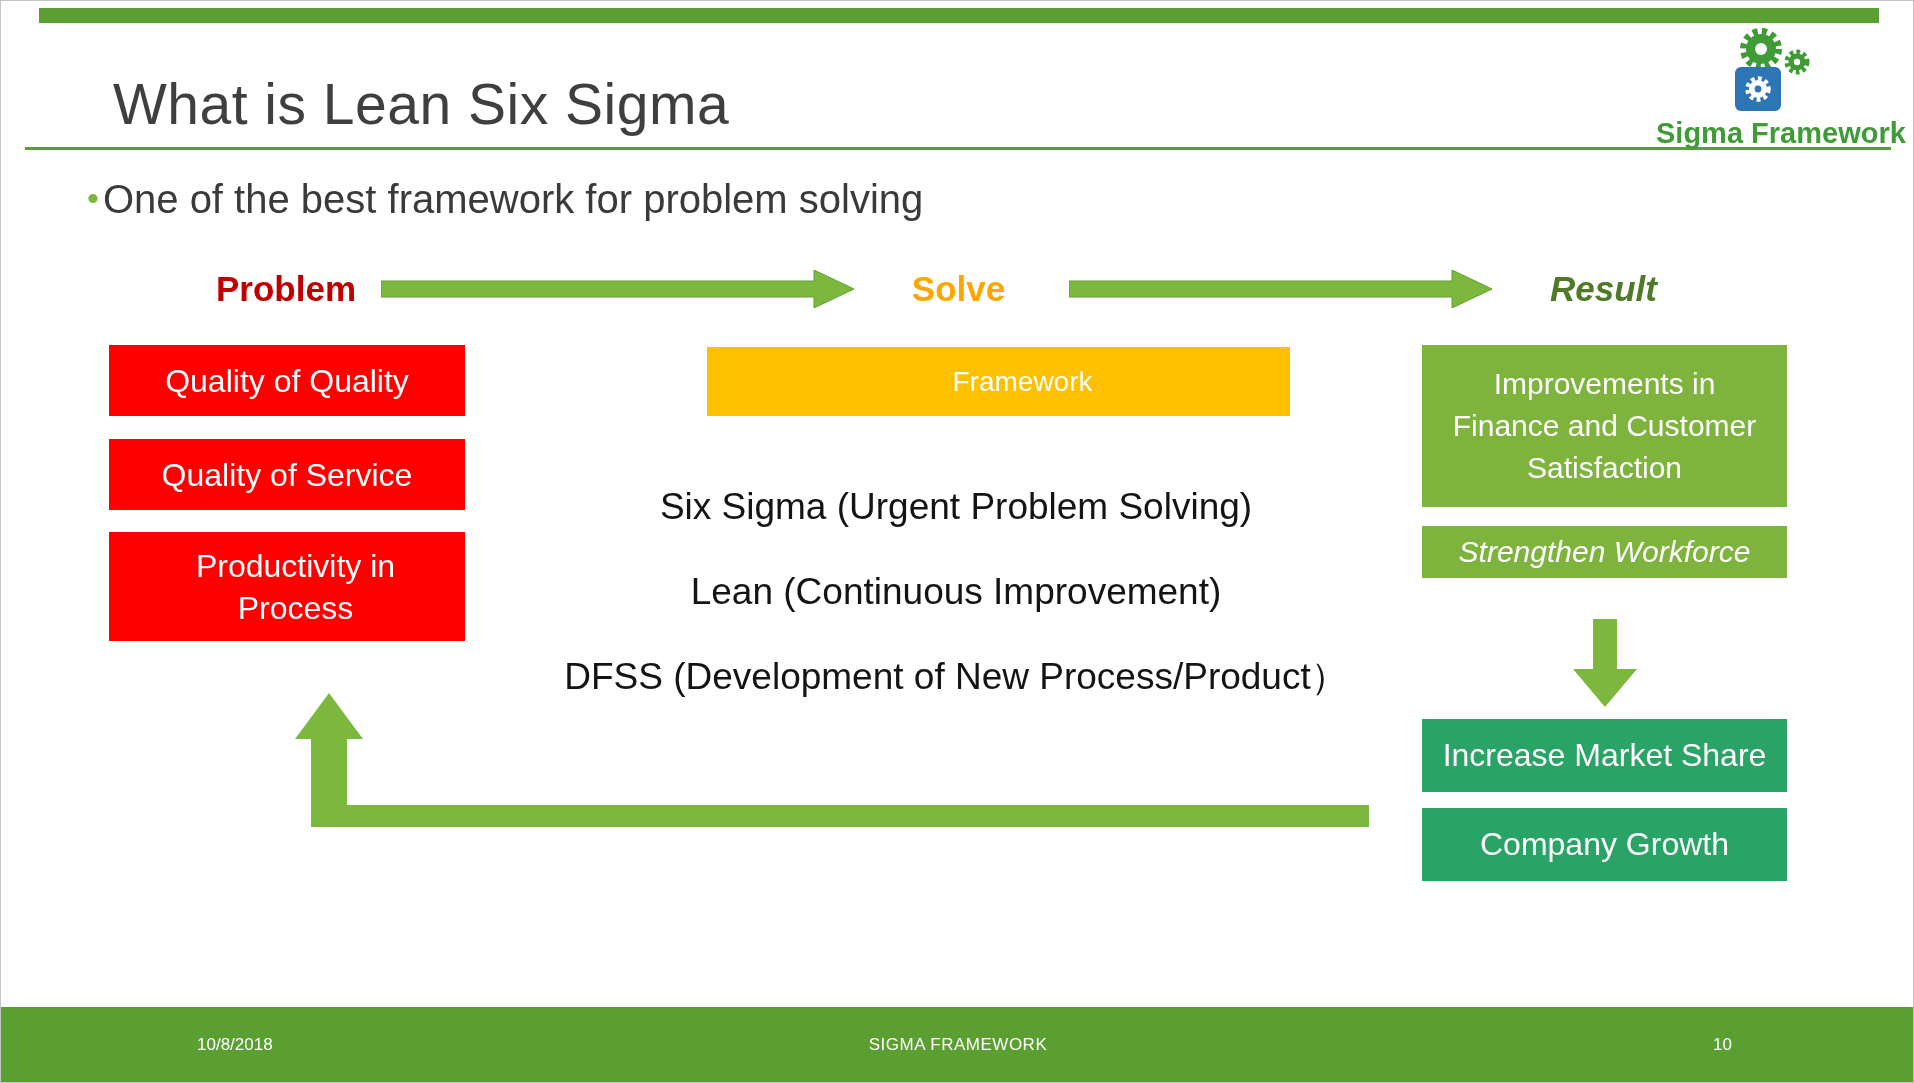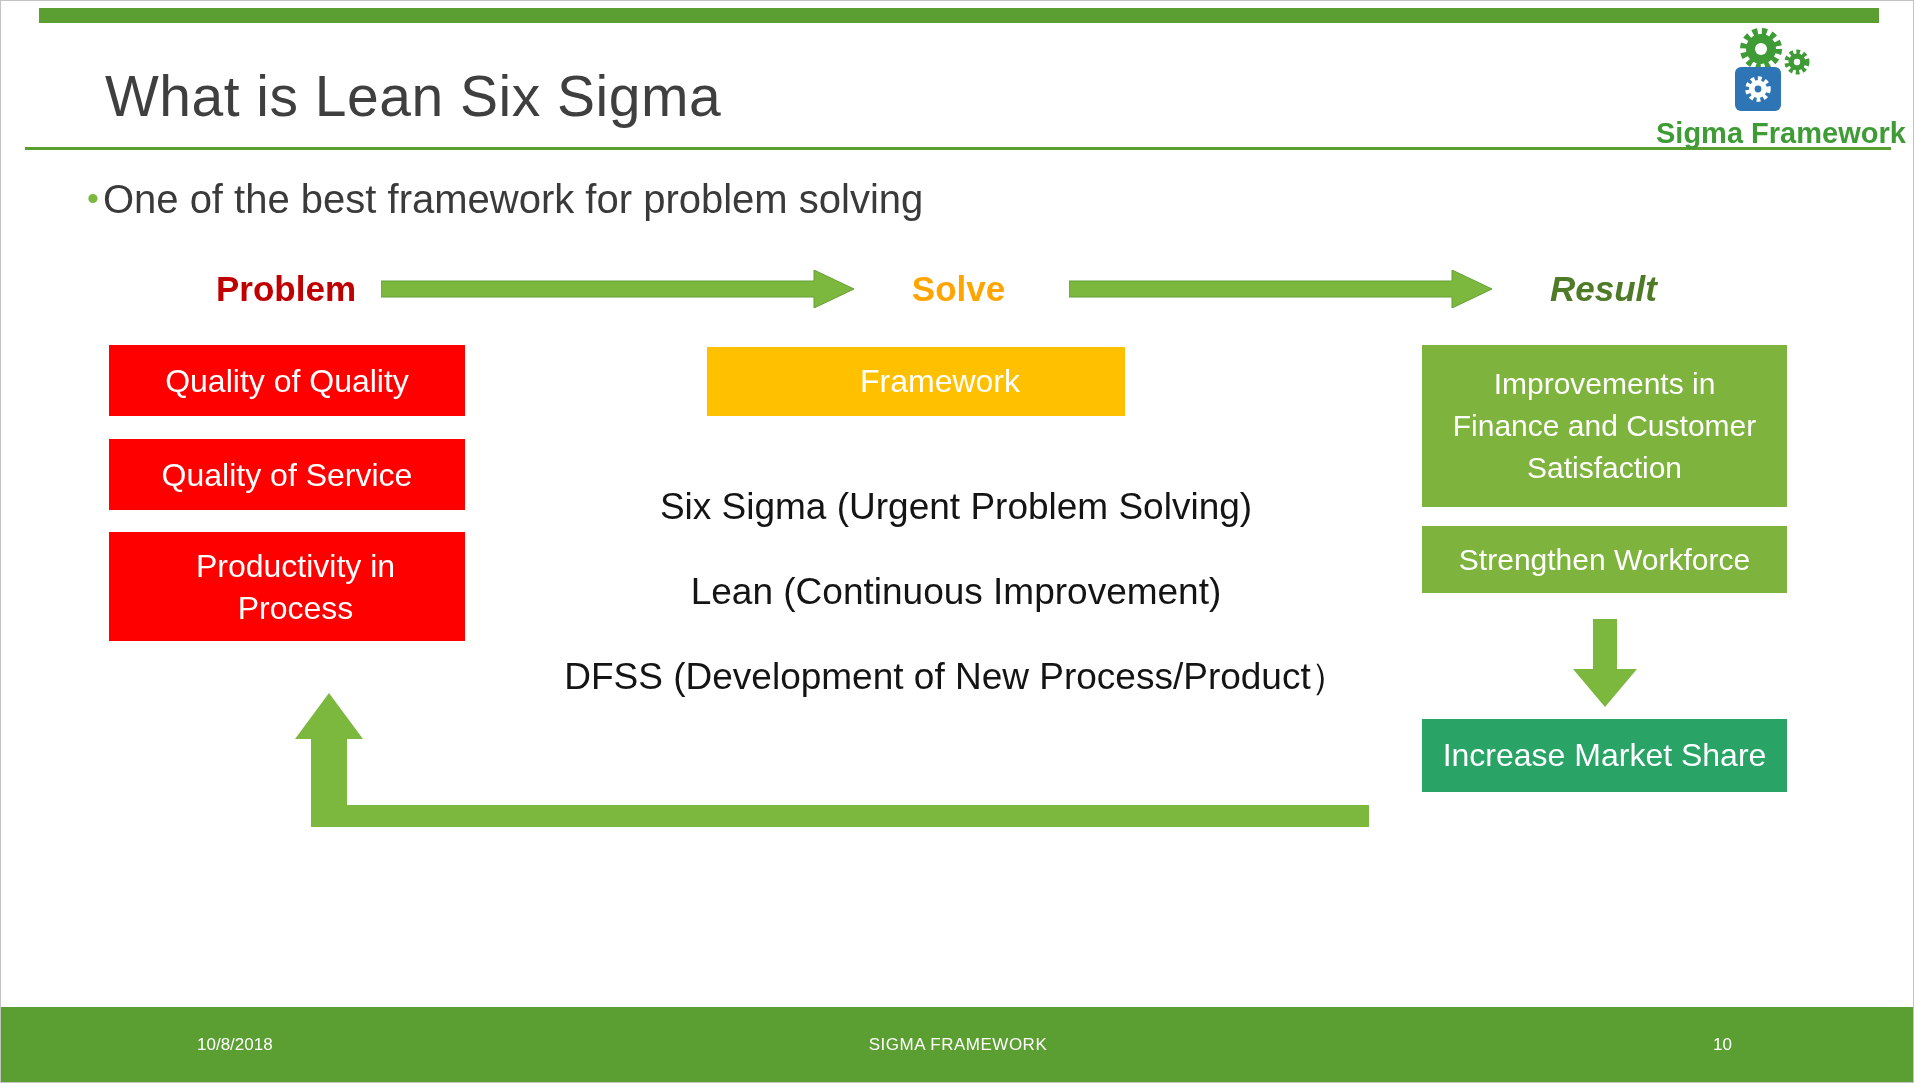--- a/index.html
+++ b/index.html
@@ -19,21 +19,21 @@
   .top-strip {
     position: absolute;
     left: 38px; top: 7px; width: 1840px; height: 15px;
     background: var(--accent-green, #5B9E31);
   }
 
   
   .title {
     position: absolute;
     left: 104px; top: 62px;
-    margin: 0;
+    margin: 8px;
     font-size: 57px; font-weight: 400;
     color: var(--title-gray, #3F3F3F);
     letter-spacing: 0.5px;
   }
   .title-underline {
     position: absolute;
     left: 24px; top: 146px; width: 1866px; height: 3px;
     background: var(--accent-green, #5B9E31);
   }
 
@@ -95,23 +95,23 @@
     display: flex; align-items: center; justify-content: center;
     text-align: center; padding: 0 30px;
   }
   .pbox-1 { top: 344px; height: 71px; }
   .pbox-2 { top: 438px; height: 71px; }
   .pbox-3 { top: 531px; height: 109px; padding-left: 47px; }
 
   
   .solve-box {
     position: absolute;
-    left: 706px; top: 346px; width: 418px; height: 69px;
+    left: 706px; top: 346px; width: 583px; height: 69px;
     background: var(--amber-box, #FFC000);
-    color: #ffffff; font-size: 32px;
+    color: #ffffff; font-size: 28px;
     display: flex; align-items: center; justify-content: center; padding-left: 48px;
   }
 
   
   .method {
     position: absolute;
     left: 495px; width: 920px; height: 48px; line-height: 48px;
     text-align: center;
     font-size: 37px; color: #141414;
   }
@@ -122,21 +122,21 @@
   
   .rbox {
     position: absolute;
     left: 1421px; width: 365px;
     background: var(--light-green-box, #7EB43E);
     color: #ffffff; font-size: 30px; line-height: 42px;
     display: flex; align-items: center; justify-content: center;
     text-align: center; padding: 7px 27px;
   }
   .rbox-1 { top: 344px; height: 162px; }
-  .rbox-2 { top: 525px; height: 67px; }
+  .rbox-2 { top: 525px; height: 52px; font-style: italic; }
 
   .down-arrow { position: absolute; left: 1572px; top: 618px; width: 64px; height: 88px; }
   .down-arrow polygon { fill: var(--arrow-green, #7CB83E); }
 
   
   .tbox {
     position: absolute;
     left: 1421px; width: 365px; height: 73px;
     background: var(--teal-box, #29A366);
     color: #ffffff; font-size: 32px;
@@ -218,20 +218,21 @@
   <div class="method method-3">DFSS (Development of New Process/Product）</div>
 
   <div class="rbox rbox-1">Improvements in Finance and Customer Satisfaction</div>
   <div class="rbox rbox-2">Strengthen Workforce</div>
 
   <svg class="down-arrow" viewBox="0 0 64 88">
     <polygon points="20,0 44,0 44,50 64,50 32,88 0,50 20,50"></polygon>
   </svg>
 
   <div class="tbox tbox-1">Increase Market Share</div>
+  <div class="tbox tbox-2">Company Growth</div>
 
   <svg class="feedback-arrow" viewBox="0 0 1074 136" preserveAspectRatio="none">
     <polygon points="34,2 68,48 52,48 52,114 1074,114 1074,136 16,136 16,48 0,48"></polygon>
   </svg>
 
   <div class="footer">
     <span class="f-date">10/8/2018</span>
     <span class="f-title">SIGMA FRAMEWORK</span>
     <span class="f-page">10</span>
   </div>

